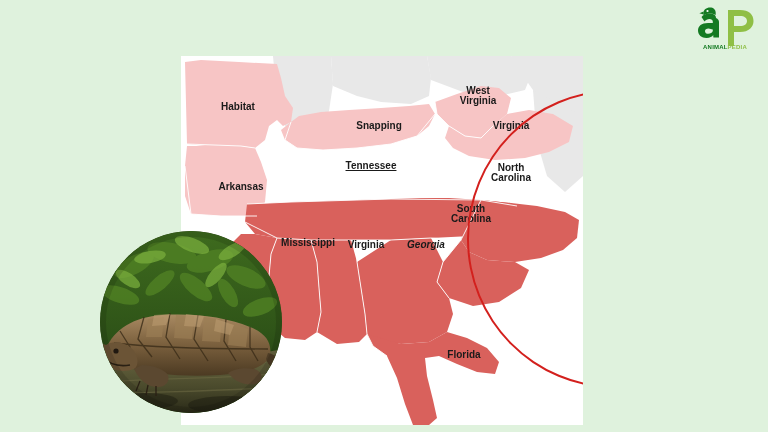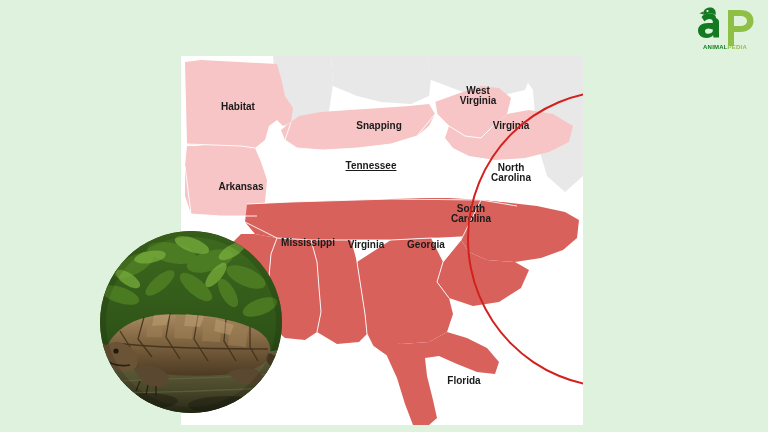--- a/index.html
+++ b/index.html
@@ -194,23 +194,23 @@
 Virginia</div>
   <div class="state-label" style="left:280px;top:65px;width:100px;">Virginia</div>
   <div class="state-label" style="left:10px;top:126px;width:100px;">Arkansas</div>
   <div class="state-label" style="left:140px;top:105px;width:100px;text-decoration:underline;">Tennessee</div>
   <div class="state-label" style="left:280px;top:107px;width:100px;">North
 Carolina</div>
   <div class="state-label" style="left:240px;top:148px;width:100px;">South
 Carolina</div>
   <div class="state-label" style="left:77px;top:182px;width:100px;text-align:center;">Mississippi</div>
   <div class="state-label" style="left:135px;top:184px;width:100px;">Virginia</div>
-  <div class="state-label" style="left:195px;top:184px;width:100px;">Georgia</div>
+  <div class="state-label" style="left:195px;top:184px;width:100px;font-style:italic;">Georgia</div>
   <div class="state-label" style="left:16px;top:208px;width:100px;">na</div>
-  <div class="state-label" style="left:233px;top:294px;width:100px;margin-top:26px;">Florida</div>
+  <div class="state-label" style="left:233px;top:294px;width:100px;">Florida</div>
 
   <div id="range-circle"></div>
 </div>
 
 <div id="turtle-photo">
   <svg width="182" height="182" viewBox="0 0 182 182">
     <defs>
       <clipPath id="photoClip">
           <circle cx="91" cy="91" r="91"></circle>
         </clipPath>

